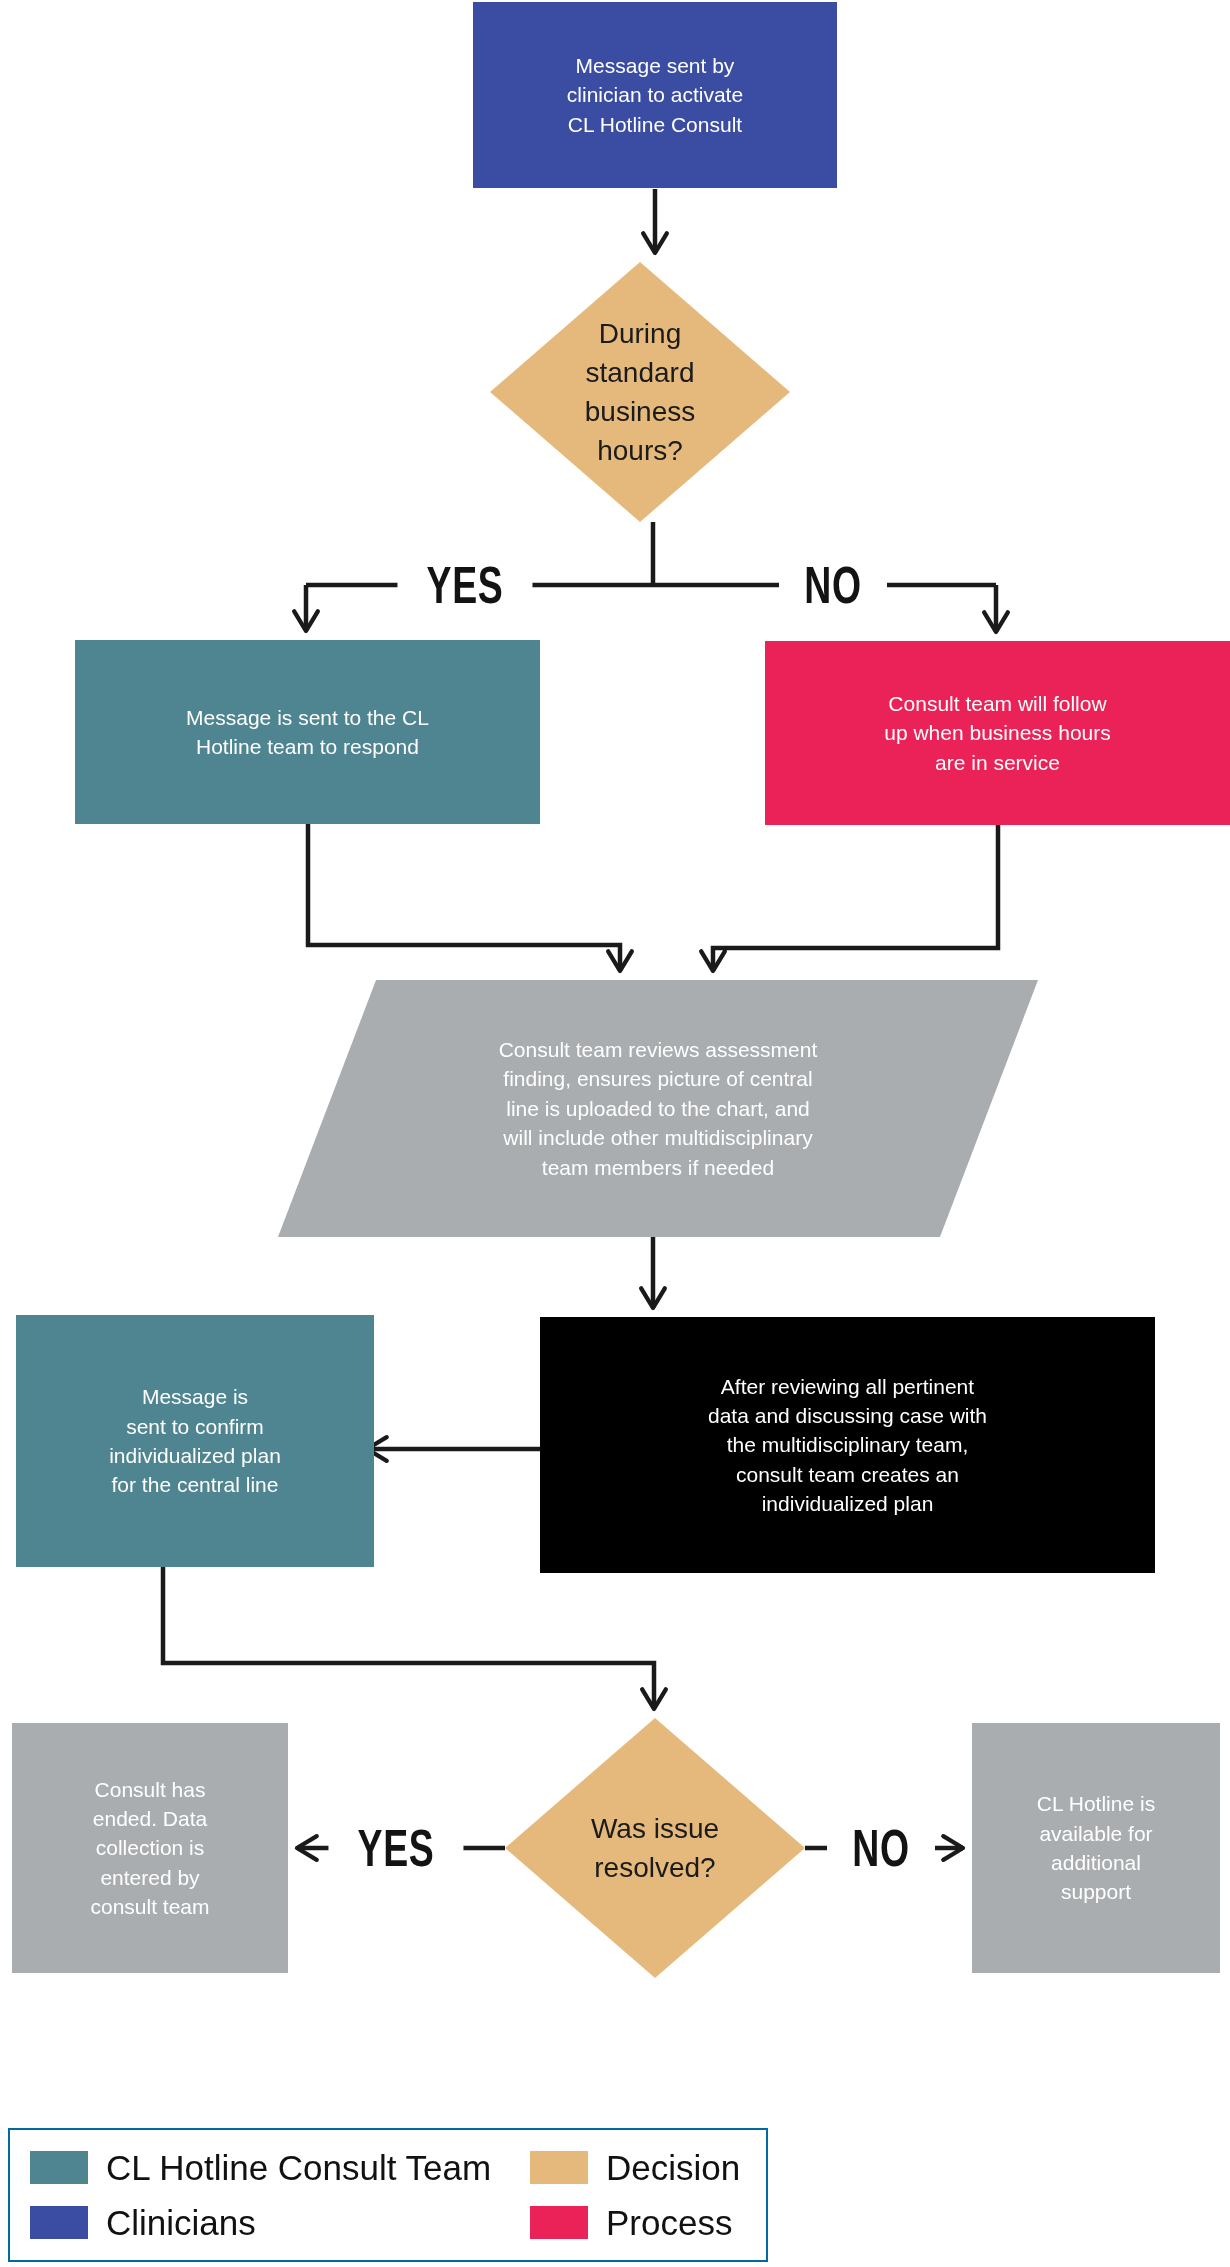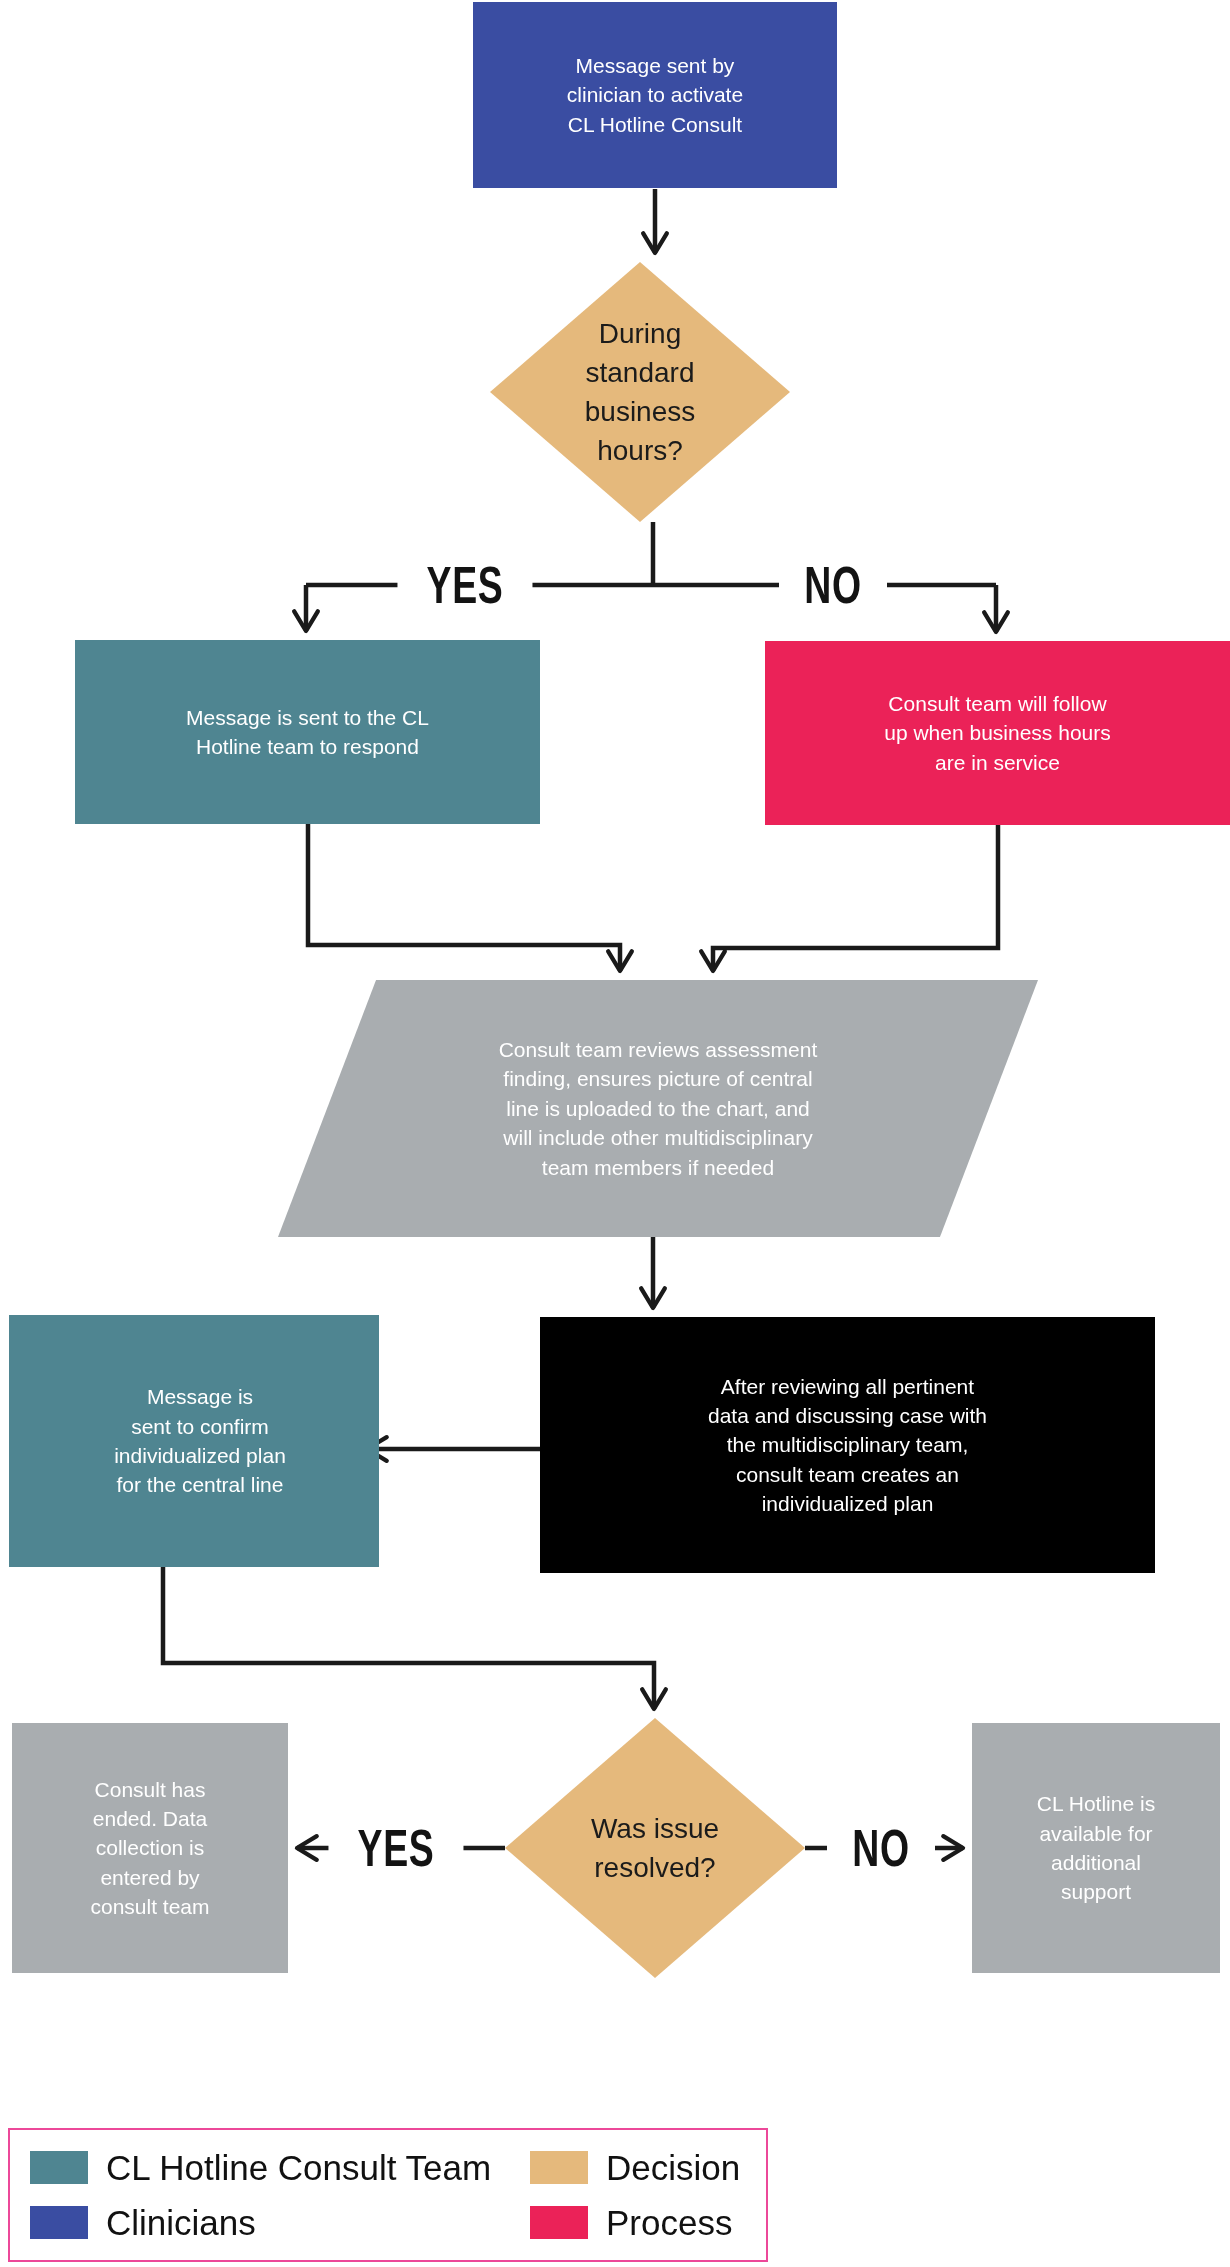--- a/index.html
+++ b/index.html
@@ -49,21 +49,21 @@
   }
   .branch-label .squeeze {
     display: inline-block;
     transform: scaleX(0.72);
     letter-spacing: 1px;
   }
   .legend {
     position: absolute;
     left: 8px; top: 2128px;
     width: 760px; height: 134px;
-    border: 2px solid #ec4899;
+    border: 2px solid #0369a1;
     box-sizing: border-box;
     display: grid;
     grid-template-columns: 500px 1fr;
     grid-template-rows: 1fr 1fr;
     grid-auto-flow: column;
     align-items: center;
     padding: 10px 0 10px 20px;
   }
   .legend-item {
     display: flex;
@@ -159,21 +159,21 @@
   </div>
 
   <div class="node rect" style="left: 540px; top: 1317px; width: 615px; height: 256px; background-color: #000000;">
     <span>After reviewing all pertinent
 data and discussing case with
 the multidisciplinary team,
 consult team creates an
 individualized plan</span>
   </div>
 
-  <div class="node rect" style="left: 9px; top: 1315px; width: 358px; height: 252px; background-color: rgb(79, 133, 145); padding-left: 12px;">
+  <div class="node rect" style="left: 16px; top: 1315px; width: 358px; height: 252px; background-color: rgb(79, 133, 145);">
     <span>Message is
 sent to confirm
 individualized plan
 for the central line</span>
   </div>
 
   <div class="node diamond" style="left: 505px; top: 1718px; width: 300px; height: 260px; background-color: rgb(229, 185, 124);">
     <span>Was issue
 resolved?</span>
   </div>

